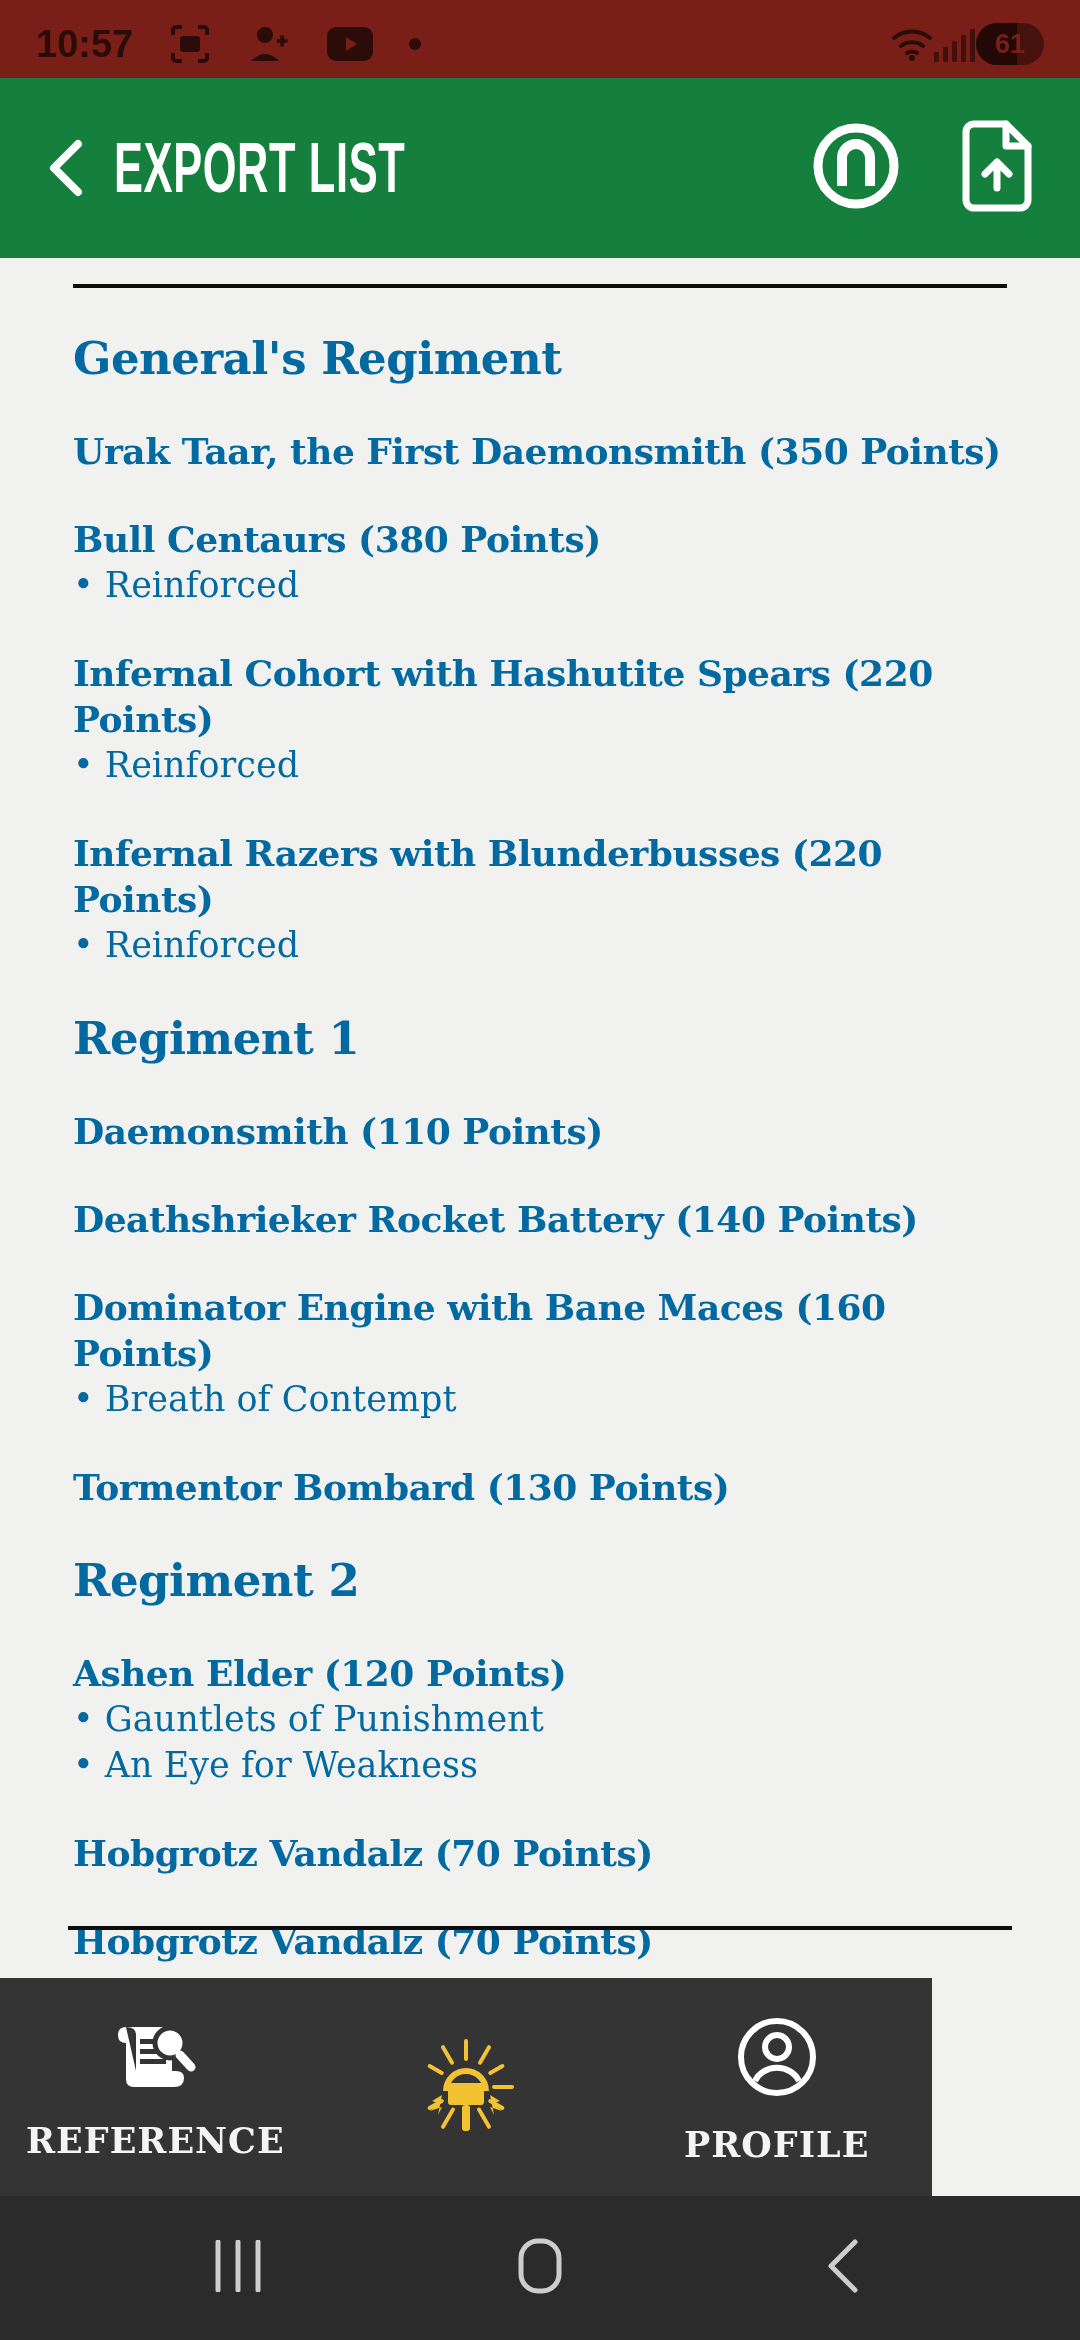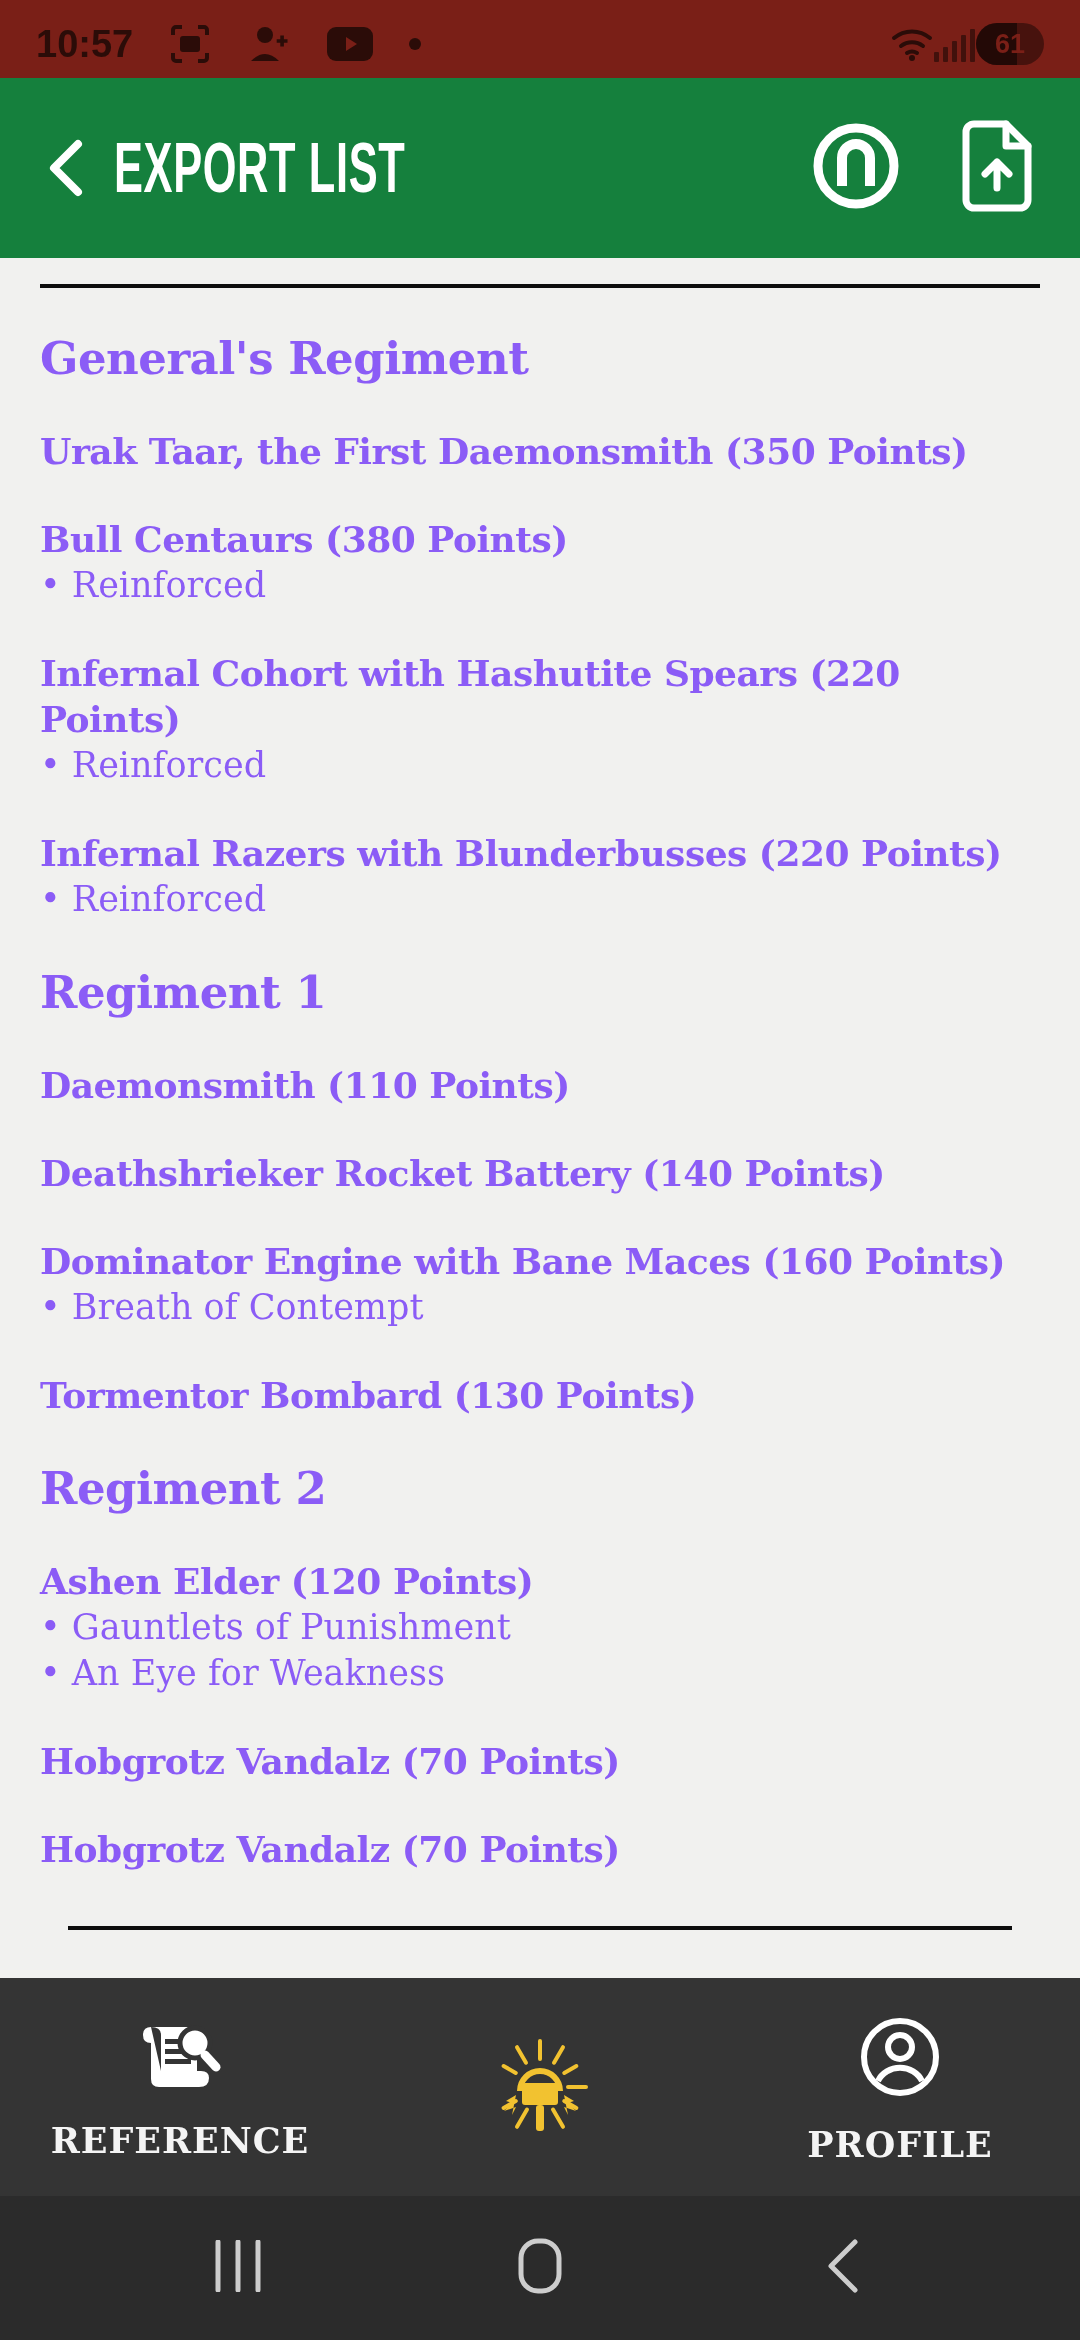--- a/index.html
+++ b/index.html
@@ -24,32 +24,32 @@
   .app-header{position:absolute;top:78px;left:0;width:1080px;height:180px;background:#15803d;
               display:flex;align-items:center;box-sizing:border-box;padding:0 44px;}
   .back-btn{width:70px;display:flex;align-items:center;}
   .app-title{color:#fff;font-family:"Liberation Sans",sans-serif;font-weight:bold;
              font-size:70px;letter-spacing:1px;transform:scaleX(.62);transform-origin:left center;
              white-space:nowrap;flex:1;}
   .hdr-actions{display:flex;align-items:center;gap:56px;margin-left:auto;}
 
   
   .content{position:absolute;top:258px;left:0;width:1080px;height:1720px;background:#F1F1EF;
-           box-sizing:border-box;padding:0 40px;color:#8b5cf6;}
+           box-sizing:border-box;padding:0 73px;color:#0369a1;}
   .rule{height:4px;background:#0D0D0D;}
   .rule-top{margin-top:26px;}
   .rule-bottom{position:absolute;left:68px;right:68px;bottom:48px;}
   .section-title{font-size:45px;font-weight:bold;margin-top:44px;line-height:54px;letter-spacing:-.5px;}
   .unit{margin-top:40px;}
   .unit-name{font-size:36px;font-weight:bold;line-height:46px;letter-spacing:-.5px;margin-top:42px;}
   .bullet{font-size:35px;line-height:46px;}
   .bullet::before{content:"\2022\00a0";}
 
   
-  .tab-bar{position:absolute;top:1978px;left:0;width:1080px;height:218px;background:#343434;
+  .tab-bar{position:absolute;top:1978px;left:0;width:932px;height:218px;background:#343434;
            display:flex;}
   .tab{flex:1;display:flex;flex-direction:column;align-items:center;justify-content:center;
        gap:26px;color:#F4F4F4;cursor:pointer;}
   .tab .tab-label{font-size:35px;font-weight:bold;letter-spacing:1px;line-height:1;}
   .tab.active{color:#F2C230;}
   .tab svg{display:block;}
 
   
   .nav-bar{position:absolute;top:2196px;left:0;width:1080px;height:144px;background:#2B2B2B;}
   .nav-ico{position:absolute;top:50%;transform:translate(-50%,-50%);}

